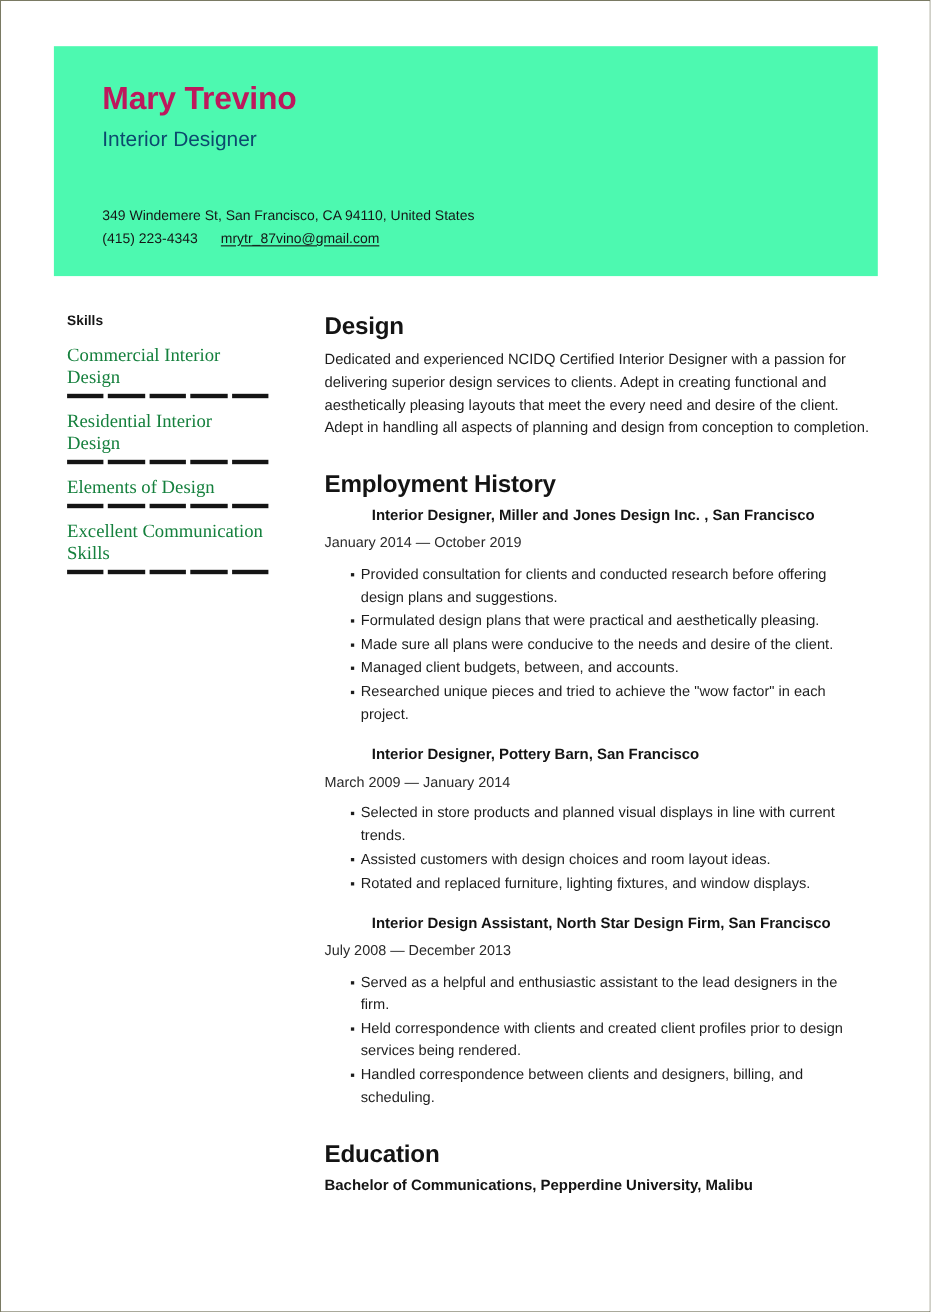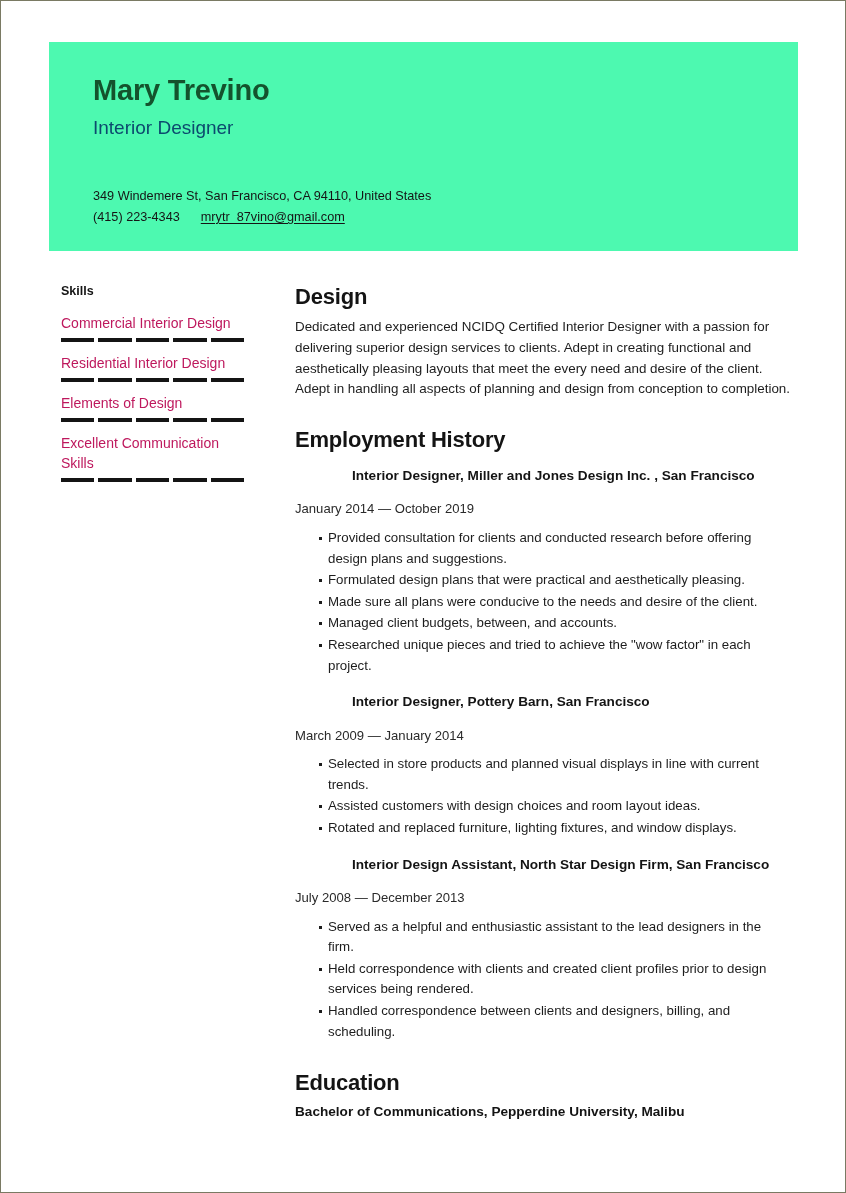--- a/index.html
+++ b/index.html
@@ -39,21 +39,21 @@
     width: 749px;
     height: 209px;
     background: #4df9b0;
     box-sizing: border-box;
     padding: 32px 0 0 44px;
   }
   .full-name {
     font-size: 29px;
     font-weight: bold;
     letter-spacing: -0.2px;
-    color: #14532d;
+    color: #be185d;
     margin: 0;
     line-height: 1.12;
   }
   .job-title {
     font-size: 19px;
     font-weight: normal;
     color: #0c4a6e;
     margin: 11px 0 0 0;
     line-height: 1.2;
   }
@@ -97,24 +97,25 @@
     font-size: 12.5px;
     font-weight: bold;
     color: #151515;
     margin: 0 0 14px 0;
     line-height: 1.2;
   }
   .skill-item {
     margin-bottom: 11px;
   }
   .skill-label {
-    font-size: 14px;
-    color: #be185d;
+    font-size: 17px;
+    color: #15803d;
     line-height: 20px;
     margin-bottom: 5px;
+    font-family: Liberation Serif, serif;
   }
   .skill-bar {
     display: flex;
     gap: 4px;
     width: 183px;
   }
   .skill-seg {
     flex: 1 1 0;
     height: 4px;
     background: #141414;
@@ -150,21 +151,21 @@
     margin-top: 17px;
   }
   .job:first-of-type {
     margin-top: 2px;
   }
   .job-heading {
     font-size: 13.6px;
     font-weight: bold;
     color: #141414;
     line-height: 1.35;
-    margin: 14px;
+    margin: 0;
     padding-left: 43px;
   }
   .job-dates {
     font-size: 13.1px;
     color: #2a2a2a;
     line-height: 1.5;
     margin: 5px 0 0 0;
   }
   .job-bullets {
     list-style: none;

